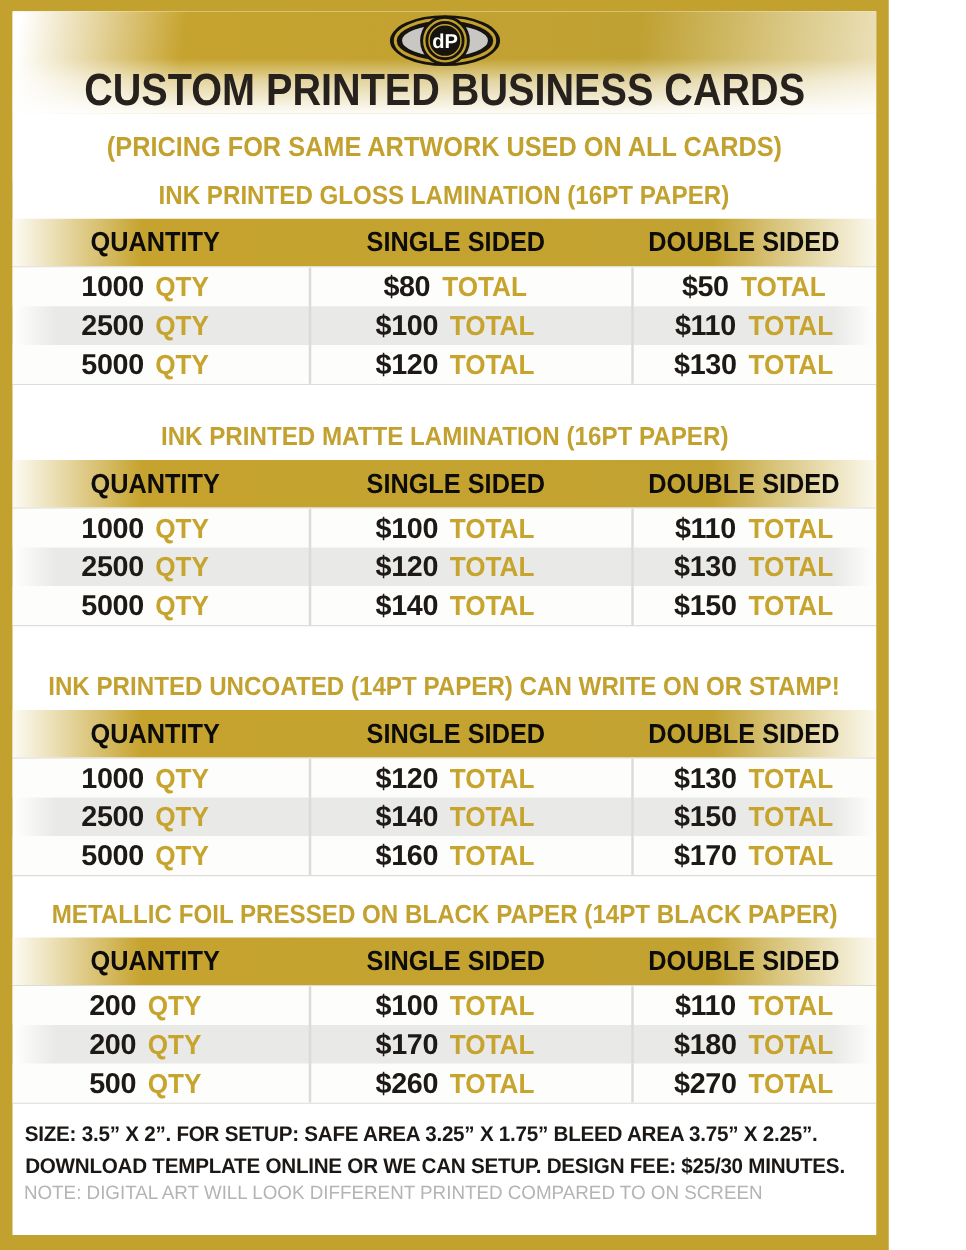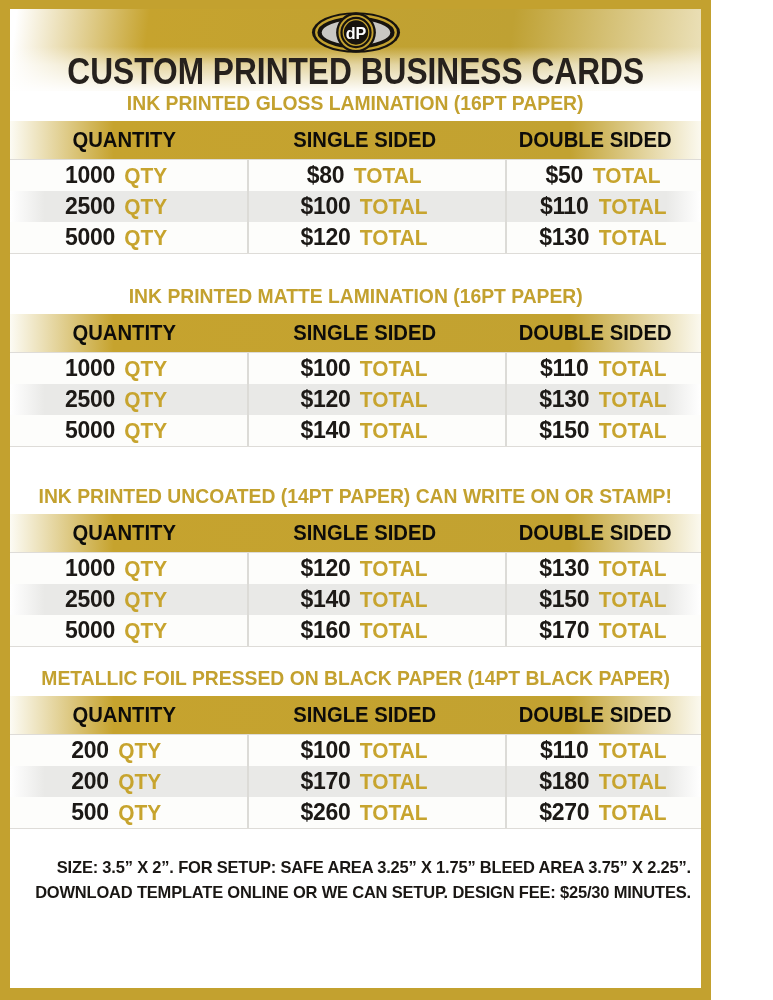--- a/index.html
+++ b/index.html
@@ -66,21 +66,21 @@
   .cell { text-align:center; white-space:nowrap; }
   .c1 { width:33.2%; }
   .c2 { width:36.3%; }
   .c3 { width:30.5%; }
   .row .c2, .row .c3 { border-left:2px solid #dcdbd7; height:100%; display:flex; align-items:center; justify-content:center; }
   .row .c1 { height:100%; display:flex; align-items:center; justify-content:center; }
   .num { font-size:23px; font-weight:700; color:#1c1916; letter-spacing:-0.3px; }
   .suffix { font-size:22px; font-weight:700; color:#c7a42e; margin-left:8px; transform:scaleX(0.95); }
 
   
-  .footer { margin-top:26px; text-align:right; }
+  .footer { margin-top:12px; text-align:left; }
   .fline {
     line-height:25px; font-size:17px; font-weight:700; color:#1a1714;
     letter-spacing:-0.2px; white-space:nowrap;
   }
   .fnote { line-height:20px; font-size:15.5px; font-weight:400; color:#b4b4b4; white-space:nowrap; }
 </style>
 </head>
 <body>
 
 <div class="page">
@@ -92,20 +92,23 @@
         <ellipse cx="95" cy="45" rx="84" ry="36" fill="none" stroke="#c3a12f" stroke-width="5"></ellipse>
         <ellipse cx="95" cy="45" rx="75" ry="29" fill="#c9c7c3" stroke="#17130e" stroke-width="5"></ellipse>
         <circle cx="95" cy="45" r="42" fill="#17130e"></circle>
         <circle cx="95" cy="45" r="35" fill="none" stroke="#c3a12f" stroke-width="4"></circle>
         <circle cx="95" cy="45" r="27" fill="none" stroke="#c3a12f" stroke-width="2.5"></circle>
         <text x="95" y="47" text-anchor="middle" dominant-baseline="central" fill="#ffffff" font-size="34" font-weight="bold" font-family="Liberation Sans, sans-serif">dP</text>
       </svg>
       <h1 class="title"><span class="squish" style="transform:scaleX(0.88)">CUSTOM PRINTED BUSINESS CARDS</span></h1>
     </div>
 
+    <div class="subtitle">
+        <span class="squish">(PRICING FOR SAME ARTWORK USED ON ALL CARDS)</span>
+      </div>
 
     <section class="section s1">
       <h2 class="sec-head"><span class="squish">INK PRINTED GLOSS LAMINATION (16PT PAPER)</span></h2>
       <div class="thead">
         <div class="cell c1 th"><span class="squish">QUANTITY</span></div>
         <div class="cell c2 th"><span class="squish">SINGLE SIDED</span></div>
         <div class="cell c3 th"><span class="squish">DOUBLE SIDED</span></div>
       </div>
       <div class="tbody">
         <div class="row">
@@ -308,16 +311,17 @@
               <span class="num">$270</span>
               <span class="suffix squish">TOTAL</span>
             </div>
         </div>
       </div>
     </section>
 
     <footer class="footer">
       <p class="fline"><span class="squish" style="transform:scaleX(0.97)">SIZE: 3.5” X 2”. FOR SETUP: SAFE AREA 3.25” X 1.75” BLEED AREA 3.75” X 2.25”.</span></p>
       <p class="fline"><span class="squish" style="transform:scaleX(0.97)">DOWNLOAD TEMPLATE ONLINE OR WE CAN SETUP. DESIGN FEE: $25/30 MINUTES.</span></p>
+      <p class="fnote"><span class="squish" style="transform:scaleX(0.97)">NOTE: DIGITAL ART WILL LOOK DIFFERENT PRINTED COMPARED TO ON SCREEN</span></p>
     </footer>
 
   </div>
 </div>
 
 </body></html>

